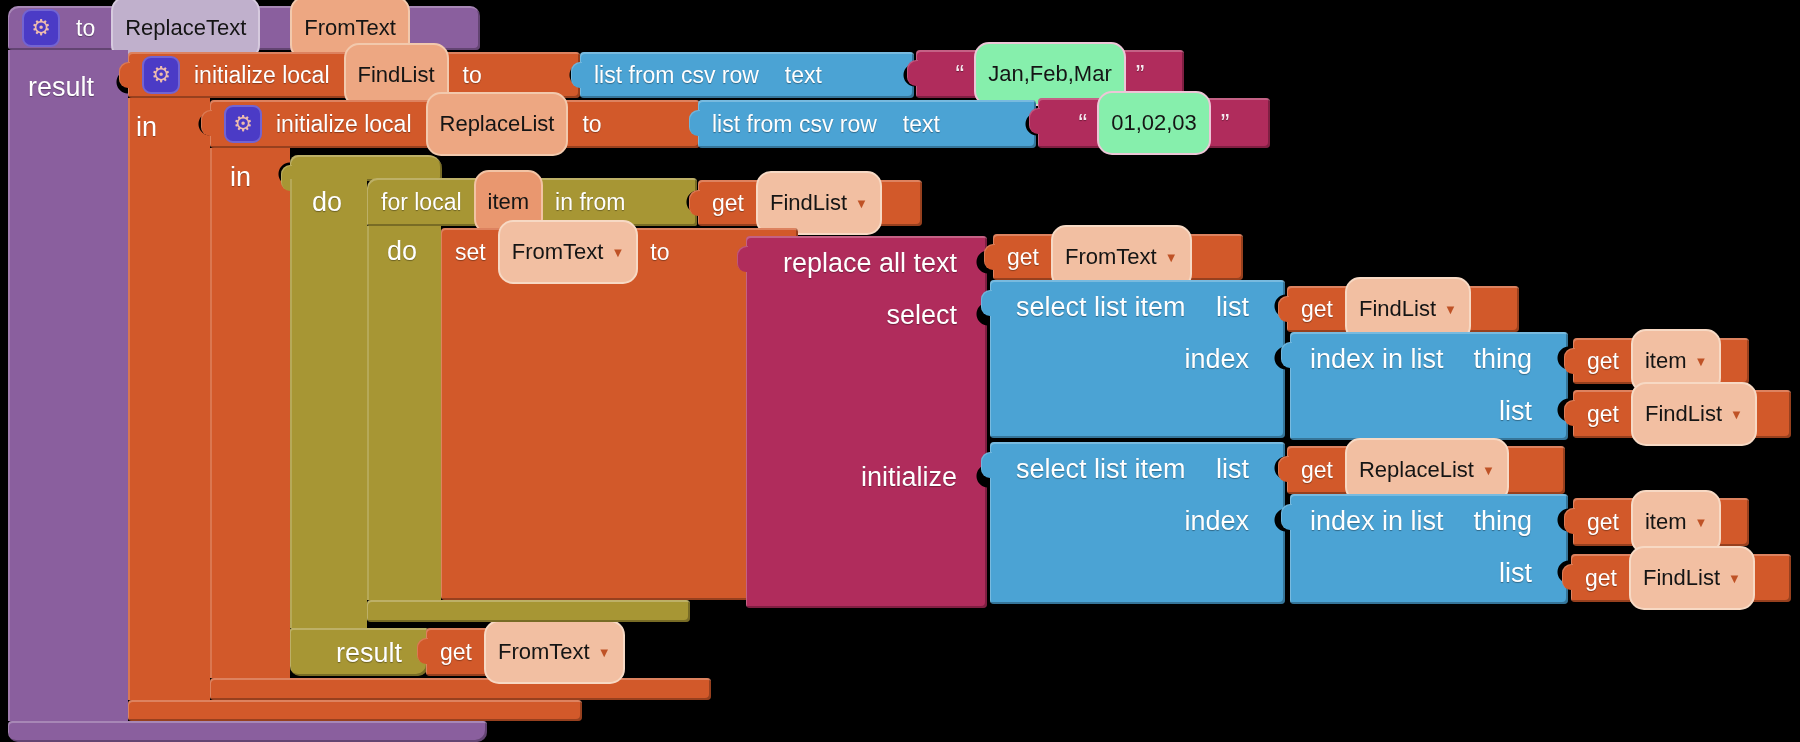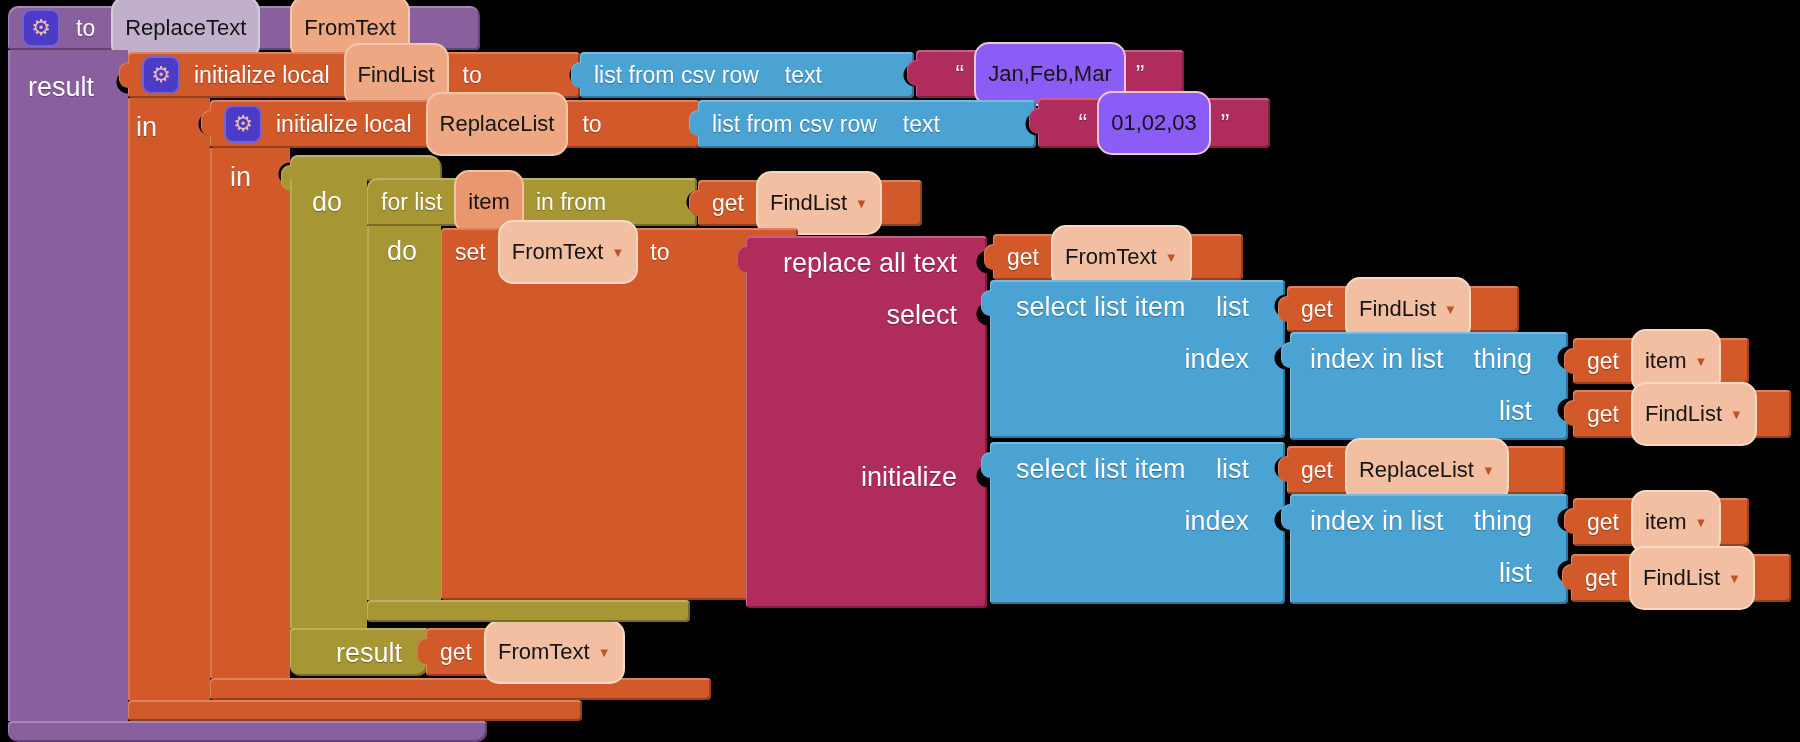--- a/index.html
+++ b/index.html
@@ -13,21 +13,21 @@
   .magenta{background:#b02c5c;}
   .purple{background:#8a5f9e;}
   .row{display:flex;align-items:center;gap:12px;height:100%;padding:0 14px;}
   .lb{color:#fff;font-size:23px;white-space:nowrap;text-shadow:0 1px 1px rgba(0,0,0,.35);}
   .lbr{position:absolute;color:#fff;font-size:27px;white-space:nowrap;text-align:right;text-shadow:0 1px 1px rgba(0,0,0,.35);}
   .pill{display:inline-flex;align-items:center;padding:17px 12px;border-radius:15px;
         font-size:22px;color:#151515;white-space:nowrap;background:#eda782;border:2px solid #f2c9ad;}
   .pill.light{background:#f2bfa2;border-color:#f7d9c4;}
   .pill.item{background:#e9976f;border-color:#f2c3a4;}
   .pill.purplefield{background:#c0b0cc;border-color:#d6cade;}
-  .pill.pink{background:#8b5cf6;border-color:#edc6d7;}
+  .pill.pink{background:#86efac;border-color:#edc6d7;}
   .dda{font-size:13px;color:#bf5226;margin-left:8px;}
   .gear{width:34px;height:34px;background:#4b3bc6;border:2px solid #7264d2;border-radius:9px;
         display:flex;align-items:center;justify-content:center;color:#eebcae;font-size:22px;flex:0 0 auto;}
   .sock{position:absolute;width:16px;height:36px;
         background:radial-gradient(circle at 100% 50%, #000 0 11px, rgba(0,0,0,0) 12px);}
   .plug::before{content:"";position:absolute;left:-9px;top:10px;width:11px;height:26px;
         background:inherit;border-radius:9px 0 0 9px;box-shadow:inset 1px 1px 0 rgba(255,255,255,.2);}
   .quote{color:#f6e9ef;font-size:26px;text-shadow:0 1px 1px rgba(0,0,0,.35);}
   .rtop{border-radius:10px 10px 4px 4px;}
   .rbot{border-radius:4px 4px 10px 10px;}
@@ -128,21 +128,21 @@
       <span class="lb">get</span>
       <span class="pill light">
           <span>FromText</span>
           <span class="dda">▼</span>
         </span>
     </div>
   </div>
 
   <div class="abs olive blk" style="left:367px;top:178px;width:330px;height:48px;border-radius:10px 4px 2px 2px;">
     <div class="row" style="gap:12px;">
-      <span class="lb">for list</span>
+      <span class="lb">for local</span>
       <span class="pill item">item</span>
       <span class="lb">in from</span>
     </div>
     <span class="sock" style="right:-1px;top:6px;"></span>
   </div>
   <div class="abs orange blk plug" style="left:698px;top:180px;width:224px;height:46px;">
     <div class="row">
       <span class="lb">get</span>
       <span class="pill light">
           <span>FindList</span>

